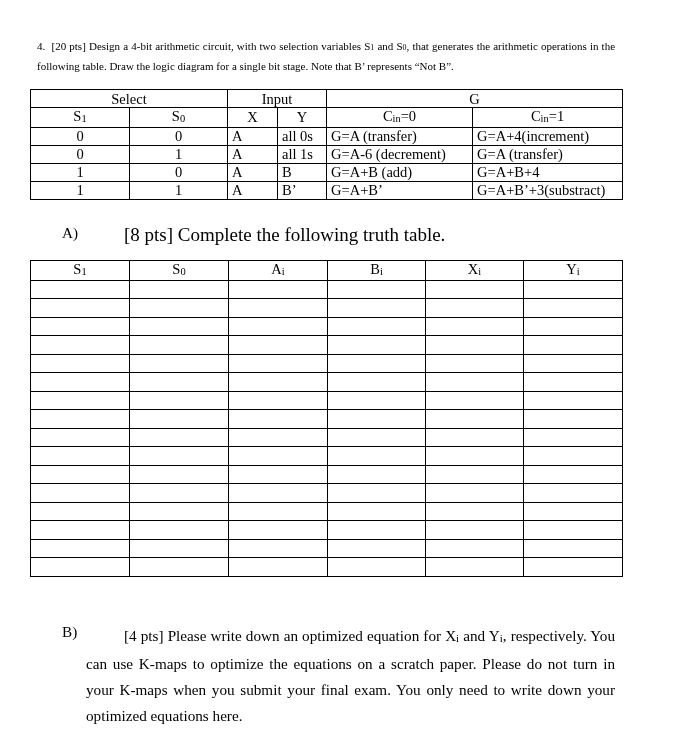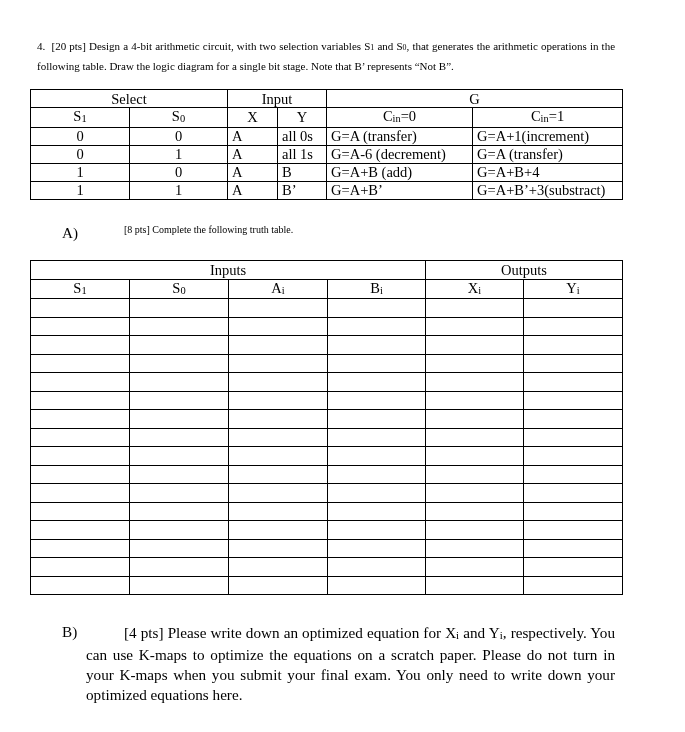--- a/index.html
+++ b/index.html
@@ -9,23 +9,23 @@
   .q-intro { left:37px; top:14px; width:578px; }
   .sub { font-size:0.72em; vertical-align:-0.05em; }
   table { position:absolute; border-collapse:collapse; table-layout:fixed; }
   td { border:1.5px solid #000; padding:0 4px; height:17px; line-height:16px; font-size:14.5px; white-space:nowrap; }
   .c { text-align:center; }
   .l { text-align:left; }
   #op-table { left:30px; top:89px; width:592px;font-family:Liberation Serif, serif; }
   #truth-table { left:30px; top:260px; width:592px; }
   #truth-table td { height:17.5px; }
   .label-a { position:absolute; left:62px; top:224px; font-size:15.2px; }
-  .text-a { position:absolute; left:124px; top:224px; font-size:10px; }
+  .text-a { position:absolute; left:124px; top:224px; font-size:19px; }
   .label-b { position:absolute; left:62px; top:623px; font-size:15.2px; }
-  .text-b { position:absolute; left:86px; top:623px; width:529px; font-size:15.2px; line-height:20px; text-align:justify; }
+  .text-b { position:absolute; left:86px; top:623px; width:529px; font-size:15.2px; line-height:26px; text-align:justify; }
   .indent { display:inline-block; width:38px; }
 </style>
 </head>
 <body>
 
 <div class="para q-intro">
   <span>4.</span>&nbsp; <span>[20 pts]</span><span> Design a 4-bit arithmetic circuit, with two selection variables S</span><span class="sub">1</span><span> and S</span><span class="sub">0</span><span>, that generates the arithmetic operations in the following table. Draw the logic diagram for a single bit stage. Note that B’ represents “Not B”.</span>
 </div>
 
 <table id="op-table">
@@ -50,21 +50,21 @@
     <td class="c">Y</td>
     <td class="c"><span>C</span><span class="sub">in</span><span>=0</span></td>
     <td class="c"><span>C</span><span class="sub">in</span><span>=1</span></td>
   </tr>
   <tr>
     <td class="c">0</td>
     <td class="c">0</td>
     <td class="l">A</td>
     <td class="l">all 0s</td>
     <td class="l">G=A (transfer)</td>
-    <td class="l">G=A+1(increment)</td>
+    <td class="l">G=A+4(increment)</td>
   </tr>
   <tr>
     <td class="c">0</td>
     <td class="c">1</td>
     <td class="l">A</td>
     <td class="l">all 1s</td>
     <td class="l">G=A-6 (decrement)</td>
     <td class="l">G=A (transfer)</td>
   </tr>
   <tr>
@@ -92,24 +92,20 @@
 <table id="truth-table">
   <colgroup>
     <col style="width:99px">
       <col style="width:99px">
       <col style="width:99px">
       <col style="width:98px">
       <col style="width:98px">
       <col style="width:99px">
   </colgroup>
   <tbody>
-      <tr>
-    <td class="c" colspan="4">Inputs</td>
-    <td class="c" colspan="2">Outputs</td>
-  </tr>
   <tr>
     <td class="c"><span>S</span><span class="sub">1</span></td>
     <td class="c"><span>S</span><span class="sub">0</span></td>
     <td class="c"><span>A</span><span class="sub">i</span></td>
     <td class="c"><span>B</span><span class="sub">i</span></td>
     <td class="c"><span>X</span><span class="sub">i</span></td>
     <td class="c"><span>Y</span><span class="sub">i</span></td>
   </tr>
   </tbody>
     <tbody id="truth-body">

